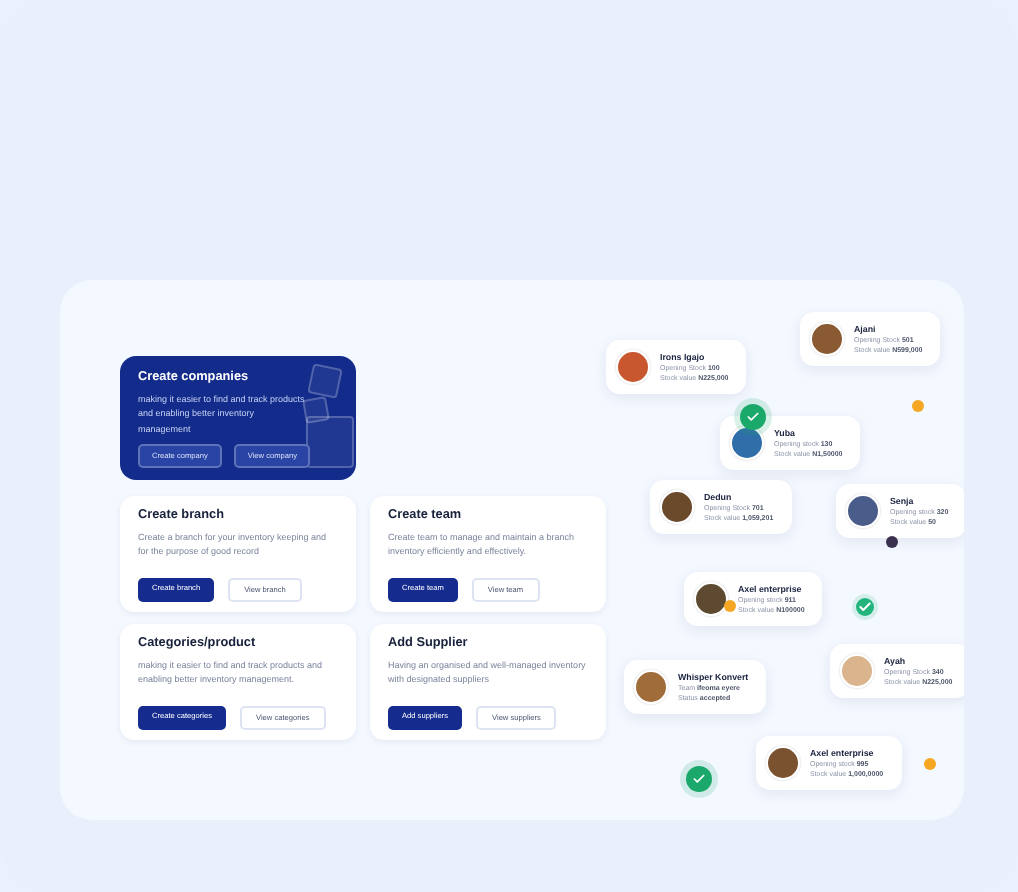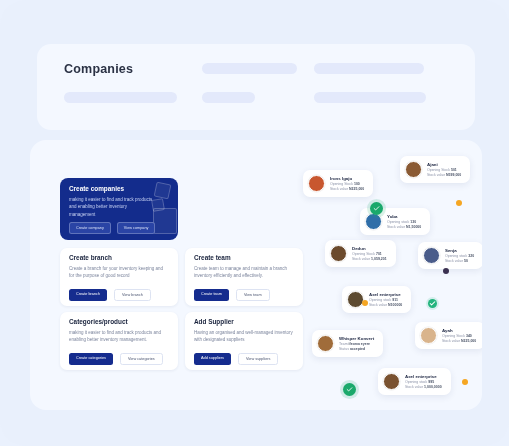--- a/index.html
+++ b/index.html
@@ -118,28 +118,20 @@
   .badge-green{background:#1aa96b;box-shadow:0 0 0 3px rgba(26,169,107,.16);}
   .badge-check{background:#23b47e;box-shadow:0 0 0 2px rgba(35,180,126,.15);
     width:9px;height:9px;}
   .badge svg{width:7px;height:7px;}
 </style>
 </head>
 <body>
 
 <div class="app">
 
-  <div class="header-panel">
-    <div class="page-title">Companies</div>
-    <div class="skel sk-a"></div>
-    <div class="skel sk-b"></div>
-    <div class="skel sk-c"></div>
-    <div class="skel sk-d"></div>
-    <div class="skel sk-e"></div>
-  </div>
 
   <div class="body-panel">
 
     <div class="card-dark">
       <span class="cube cube1"></span>
       <span class="cube cube2"></span>
       <span class="cube cube3"></span>
       <div class="cd-title">Create companies</div>
       <div class="cd-desc">making it easier to find and track products and enabling better inventory management</div>
       <div class="cd-btns">

